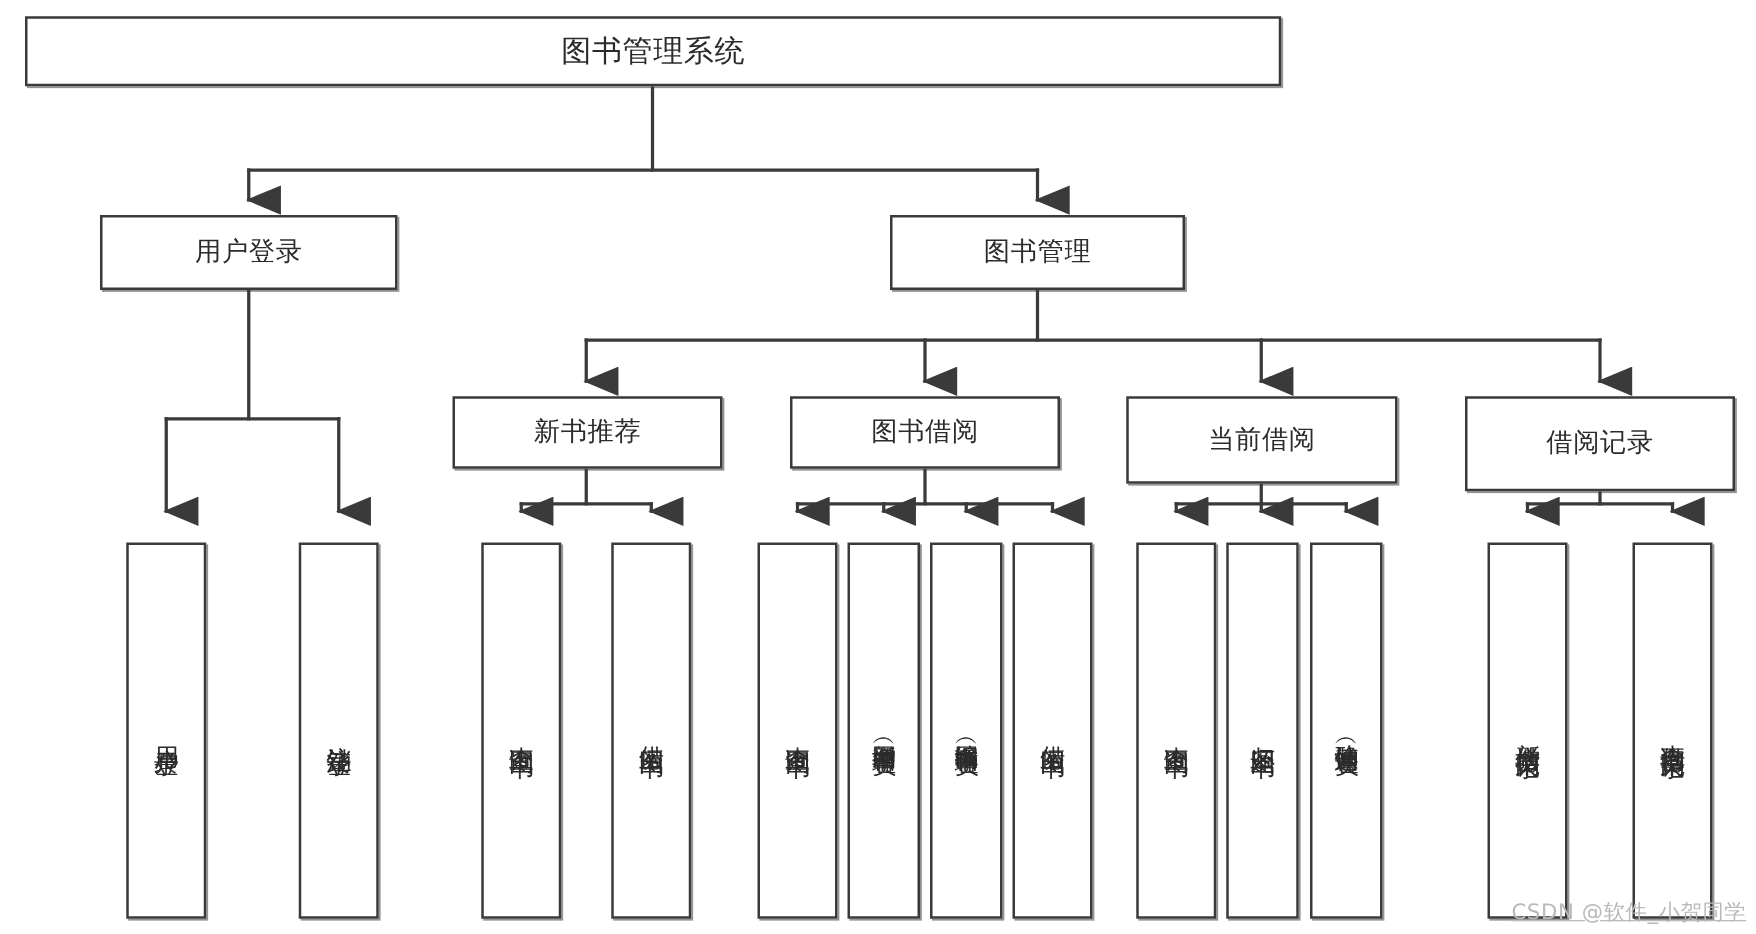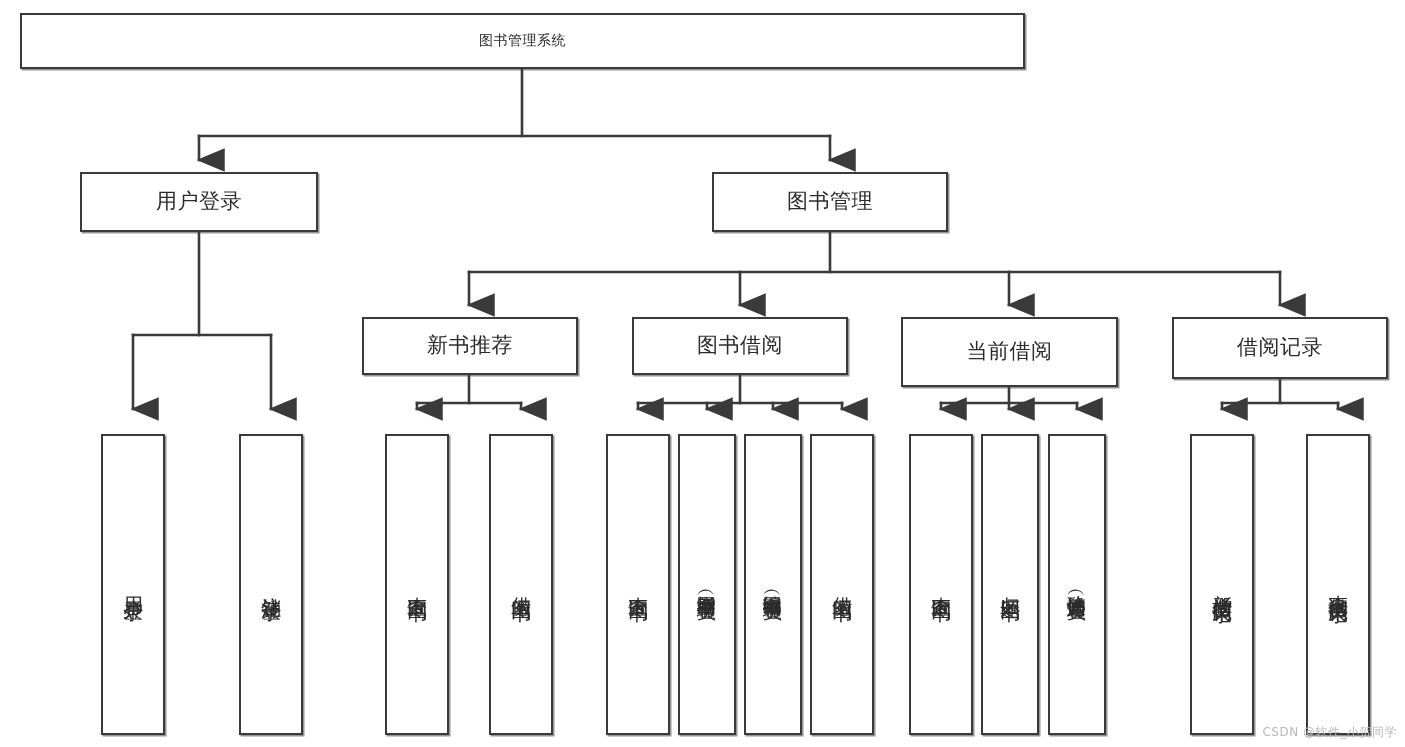--- a/index.html
+++ b/index.html
@@ -40,21 +40,21 @@
   .node .label {
     text-align: center;
     line-height: 1.12;
     letter-spacing: 0.5px;
     white-space: pre;
   }
   .node.horiz .label {
     font-size: 21px;
   }
   .node.root .label {
-    font-size: 14px;
+    font-size: 24px;
   }
   .node.vert {
     align-items: center;
     justify-content: center;
   }
   .node.vert .label {
     writing-mode: vertical-rl;
     text-orientation: upright;
     font-size: 20px;
     line-height: 1.18;
@@ -62,25 +62,26 @@
     white-space: pre;
   }
   .node.vert.narrow .label {
     font-size: 19px;
     letter-spacing: 1px;
   }
   #watermark {
     position: absolute;
     right: 8px;
     bottom: 6px;
-    font-size: 12px;
+    font-size: 17px;
     color: #b9b9b9;
     letter-spacing: 0.5px;
     user-select: none;
     white-space: nowrap;
+    text-decoration: underline;
   }
 </style>
 </head>
 <body>
 
 <div id="canvas">
 
   <svg id="wires" viewBox="0 0 1405 747" width="1405" height="747" xmlns="http://www.w3.org/2000/svg">
     <defs>
       <marker id="arrow" viewBox="0 0 10 12" refX="5" refY="11" markerWidth="9" markerHeight="11" orient="auto-start-reverse">
@@ -147,21 +148,21 @@
 
   <div class="node horiz" style="left:632px; top:317px; width:216px; height:58px;">
     <span class="label">图书借阅</span>
   </div>
   <div class="node horiz" style="left:362px; top:317px; width:216px; height:58px;">
     <span class="label">新书推荐</span>
   </div>
   <div class="node horiz" style="left:901px; top:317px; width:217px; height:70px;">
     <span class="label">当前借阅</span>
   </div>
-  <div class="node horiz" style="left:1172px; top:317px; width:216px; height:62px;">
+  <div class="node horiz" style="left:1172px; top:317px; width:216px; height:76px;">
     <span class="label">借阅记录</span>
   </div>
 
   <div class="node vert" style="left:101px; top:434px; width:64px; height:301px;">
     <span class="label">用户登录</span>
   </div>
   <div class="node vert" style="left:239px; top:434px; width:64px; height:301px;">
     <span class="label">注销登录</span>
   </div>
 

